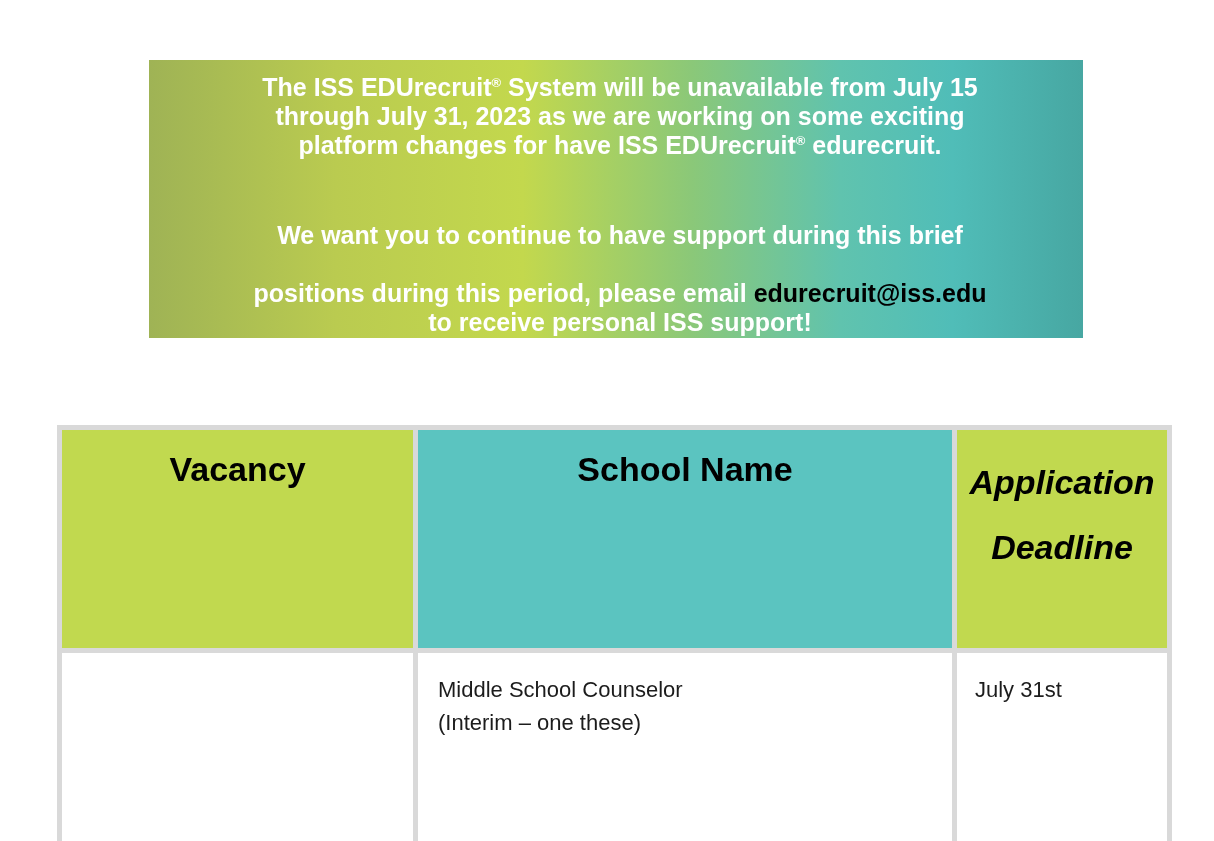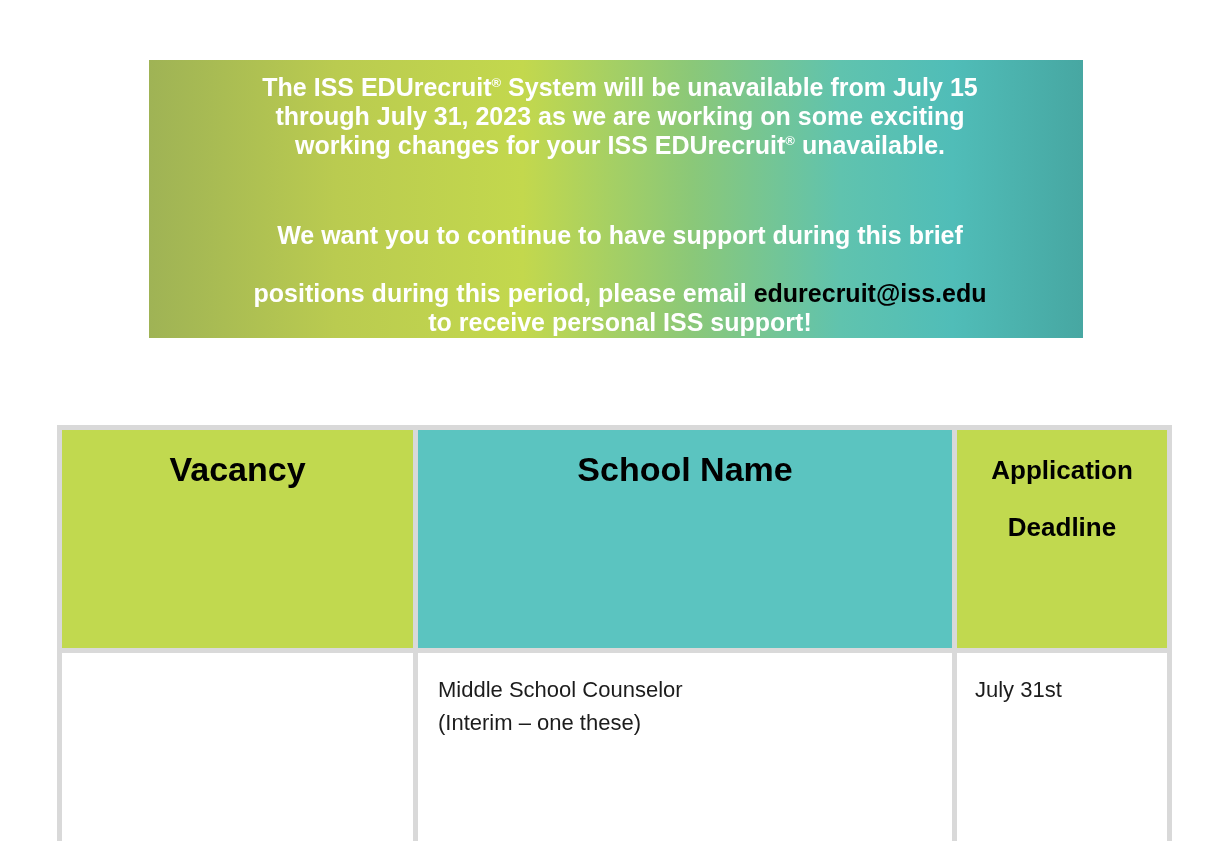--- a/index.html
+++ b/index.html
@@ -54,42 +54,42 @@
   .th {
     font-weight: bold;
     text-align: center;
     padding-top: 20px;
     font-size: 34px;
     line-height: 38px;
     color: #000;
   }
   .th-school  { background: #5BC4C0; }
   .th-lime    { background: #C1D94F; }
-  .th-deadline { font-size: 26px; line-height: 32px; padding-top: 24px; }
-  .th-deadline .line2 { margin-top: 25px; text-align: center; }
+  .th-deadline { font-size: 34px; line-height: 32px; padding-top: 36px; font-style: italic; }
+  .th-deadline .line2 { margin-top: 33px; text-align: center; }
 
   .td { font-size: 22px; line-height: 33px; color: #1c1c1c; }
   .td-school {
     font-weight: bold;
     font-size: 29px;
     line-height: 45px;
     color: #000;
     padding: 15px 14px 0 20px;
   }
   .td-vacancy  { padding: 20px 20px 0 20px; }
   .td-deadline { padding: 20px 8px 0 18px; }
 </style>
 </head>
 <body>
 
 <div class="banner">
   <p class="para1">
     <span>The ISS EDUrecruit</span><sup>®</sup><span> System will be unavailable from July 15</span><br>
     <span>through July 31, 2023 as we are working on some exciting</span><br>
-    <span>working changes for your ISS EDUrecruit</span><sup>®</sup><span> unavailable.</span>
+    <span>platform changes for have ISS EDUrecruit</span><sup>®</sup><span> edurecruit.</span>
   </p>
   <p class="para2">
     <span>We want you to continue to have support during this brief</span><br>
     <br>
     <span>positions during this period, please email </span><a class="email-link">edurecruit@iss.edu</a><br>
     <span>to receive personal ISS support!</span>
   </p>
 </div>
 
 <div class="jobs-table">

